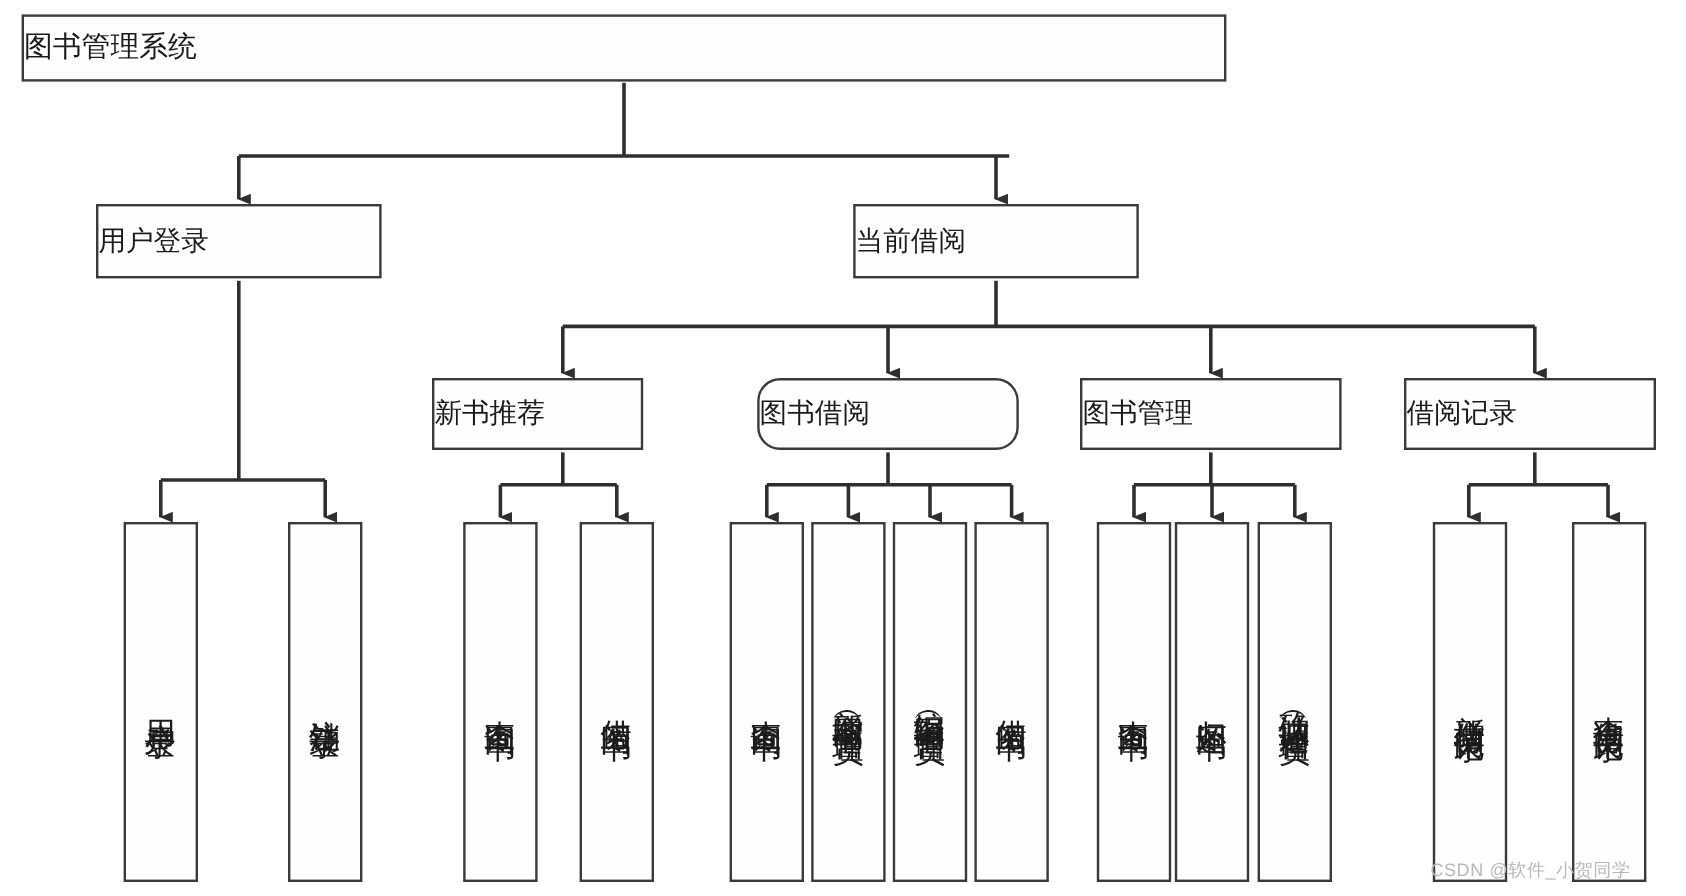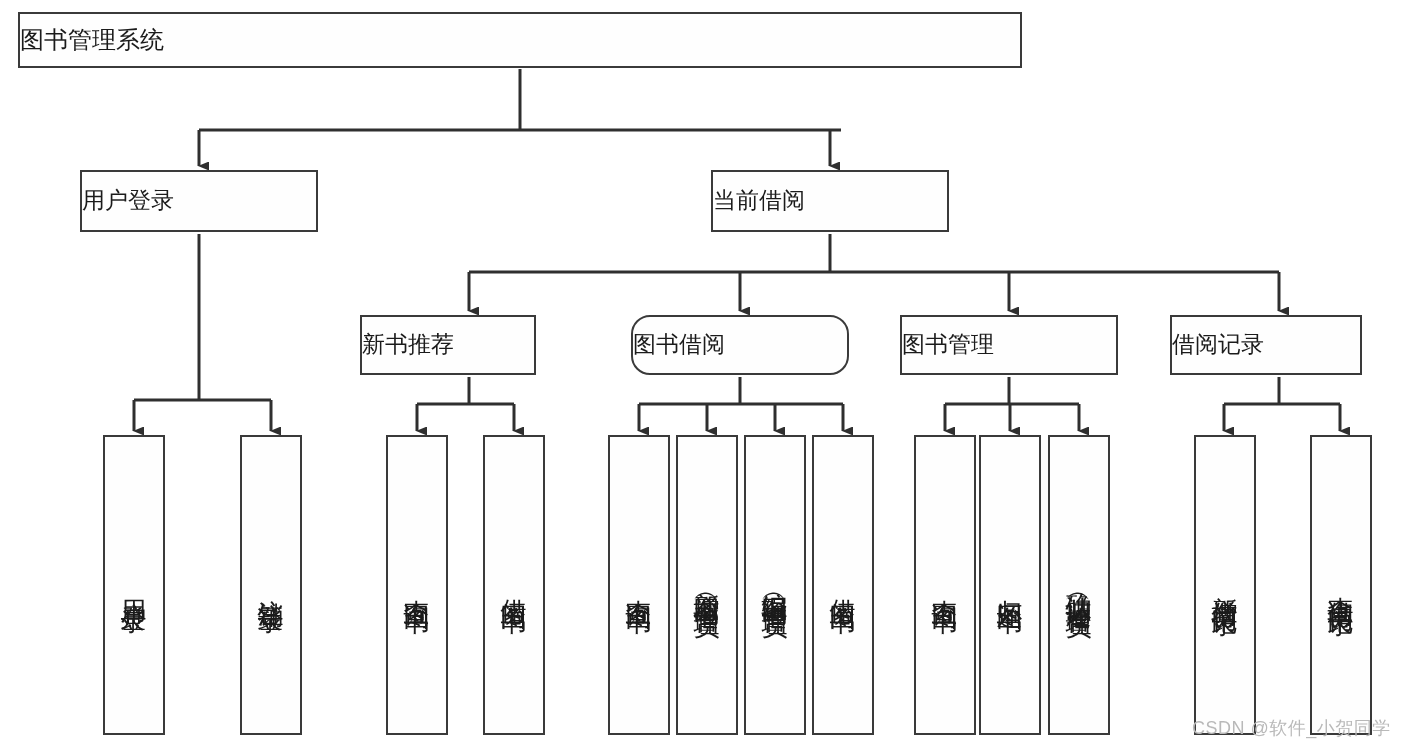--- a/index.html
+++ b/index.html
@@ -58,21 +58,21 @@
     writing-mode: vertical-rl;
     text-orientation: upright;
     font-size: 26px;
     letter-spacing: 3px;
     line-height: 1;
     white-space: nowrap;
   }
   .watermark {
     position: absolute;
     color: #b9b9b9;
-    font-size: 18px;
+    font-size: 15px;
     white-space: nowrap;
     letter-spacing: 0.5px;
   }
 </style>
 </head>
 <body>
 
 <div id="diagram-root">
 
   <svg id="edges-layer" viewBox="0 0 1405 747" width="1405" height="747" xmlns="http://www.w3.org/2000/svg">
@@ -138,21 +138,21 @@
 
   <div class="node horiz" style="left:360px; top:315px; width:176px; height:60px;">
     <span class="node-label">新书推荐</span>
   </div>
   <div class="node horiz" style="left:631px; top:315px; width:218px; height:60px;border-radius:19px;">
     <span class="node-label">图书借阅</span>
   </div>
   <div class="node horiz" style="left:900px; top:315px; width:218px; height:60px;">
     <span class="node-label">图书管理</span>
   </div>
-  <div class="node horiz" style="left:1170px; top:315px; width:192px; height:60px;">
+  <div class="node horiz" style="left:1170px; top:315px; width:210px; height:60px;">
     <span class="node-label">借阅记录</span>
   </div>
 
   <div class="node vert" style="left:103px; top:435px; width:62px; height:300px;">
     <span class="node-label" style="font-size: 26px; letter-spacing: 3px;">用户登录</span>
   </div>
   <div class="node vert" style="left:240px; top:435px; width:62px; height:300px;">
     <span class="node-label" style="font-size: 26px; letter-spacing: 3px;">注销登录</span>
   </div>
 

